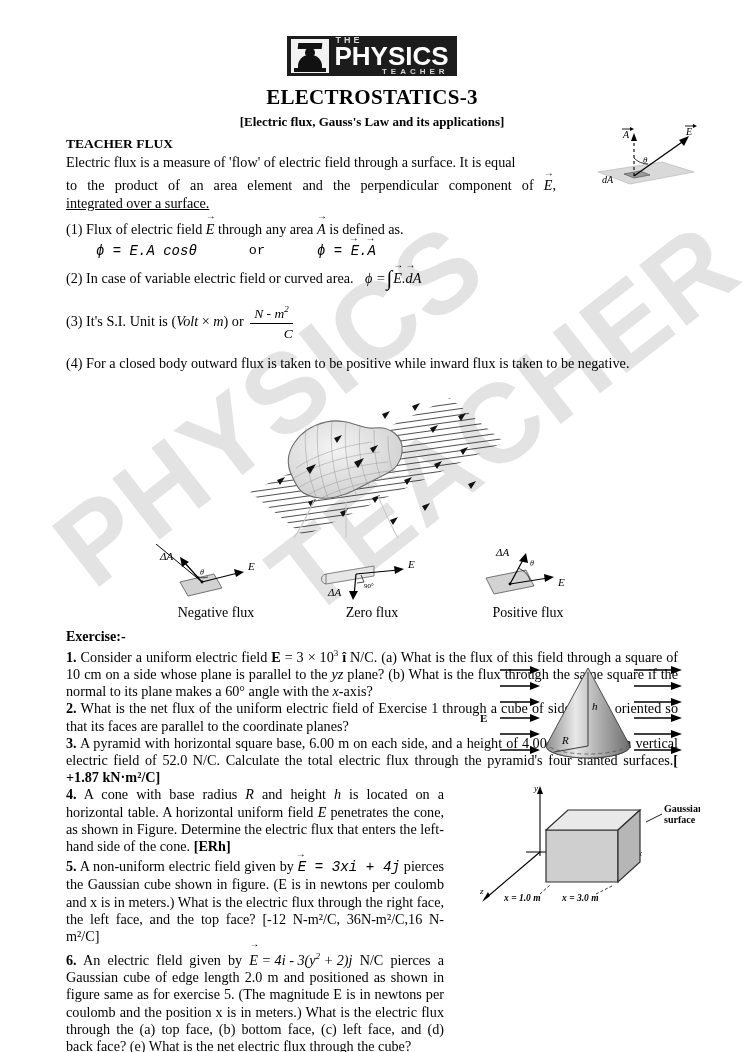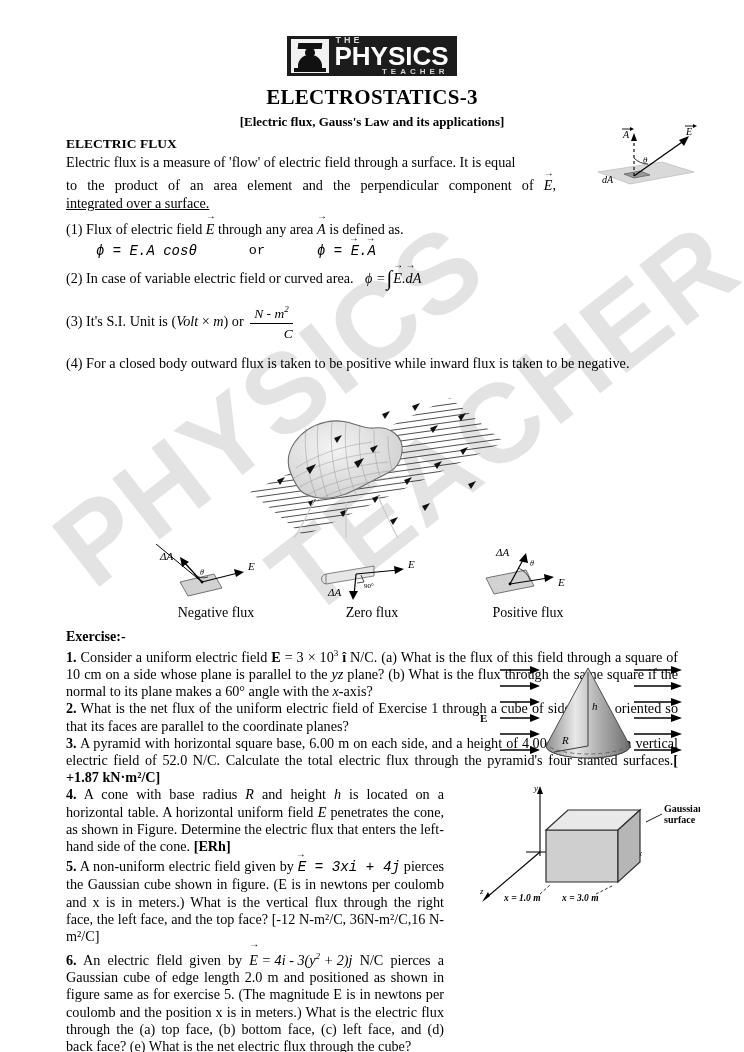--- a/index.html
+++ b/index.html
@@ -365,21 +365,21 @@
       <text x="96" y="11" font-family="Liberation Serif, serif" font-size="10" font-style="italic">E</text>
       <line x1="95" y1="2" x2="105" y2="2" stroke="#000" stroke-width="0.9"></line>
       <polygon points="107,2 103,0 103,4" fill="#000"></polygon>
       <text x="53" y="39" font-family="Liberation Serif, serif" font-size="9" font-style="italic">θ</text>
       <text x="12" y="59" font-family="Liberation Serif, serif" font-size="10" font-style="italic">dA</text>
     </svg>
   </div>
 
   <div class="content">
 
-    <div class="section-head">ELECTRIC FLUX</div>
+    <div class="section-head">TEACHER FLUX</div>
 
     <div class="para" style="width:490px;">
       <span>Electric flux is a measure of 'flow' of electric field through a surface. It is equal</span>
     </div>
     <div class="para" style="width:490px; text-align:justify; text-align-last:justify; margin-top:5px;">
       <span>to the product of an area element and the perpendicular component of</span>
       <span class="vecbar">E</span><span>,</span>
     </div>
     <div class="para" style="margin-top:1px;text-decoration:underline;">
       <span>integrated over a surface.</span>
@@ -582,21 +582,21 @@
 
     <div class="q">
       <span class="qn">3.</span><span> A pyramid with horizontal square base, 6.00 m on each side, and a height of 4.00 m is placed in vertical electric field of 52.0 N/C. Calculate the total electric flux through the pyramid's four slanted surfaces.</span><span class="ans">[ +1.87 kN·m²/C]</span>
     </div>
 
     <div class="q narrow">
       <span class="qn">4.</span><span> A cone with base radius </span><i>R</i><span> and height </span><i>h</i><span> is located on a horizontal table. A horizontal uniform field </span><i>E</i><span> penetrates the cone, as shown in Figure. Determine the electric flux that enters the left-hand side of the cone. </span><span class="ans">[ERh]</span>
     </div>
 
     <div class="q narrow" style="margin-top:3px;">
-      <span class="qn">5.</span><span> A non-uniform electric field given by </span><span class="vecbar" style="font-style:italic;font-family:Liberation Mono, monospace;">E = 3xi + 4j</span><span> pierces the Gaussian cube shown in figure. (E is in newtons per coulomb and x is in meters.) What is the vertical flux through the right face, the left face, and the top face? </span><span>[-12 N-m²/C, 36N-m²/C,16 N-m²/C]</span>
+      <span class="qn">5.</span><span> A non-uniform electric field given by </span><span class="vecbar" style="font-style:italic;font-family:Liberation Mono, monospace;">E = 3xi + 4j</span><span> pierces the Gaussian cube shown in figure. (E is in newtons per coulomb and x is in meters.) What is the electric flux through the right face, the left face, and the top face? </span><span>[-12 N-m²/C, 36N-m²/C,16 N-m²/C]</span>
     </div>
 
     <div class="q narrow" style="margin-top:3px;">
       <span class="qn">6.</span><span> An electric fleld given by </span><span class="vecbar" style="font-style:italic;"><span>E = 4i - 3(y</span><sup class="sm">2</sup><span> + 2)j</span></span><span> N/C</span><span> pierces a Gaussian cube of edge length 2.0 m and positioned as shown in figure same as for exercise 5. (The magnitude E is in newtons per coulomb and the position x is in meters.) What is the electric flux through the (a) top face, (b) bottom face, (c) left face, and (d) back face? (e) What is the net electric flux through the cube?</span>
     </div>
   </div>
 
   <div class="fig-cone">
     <svg width="220" height="105" viewBox="0 0 220 105">
       <defs>

